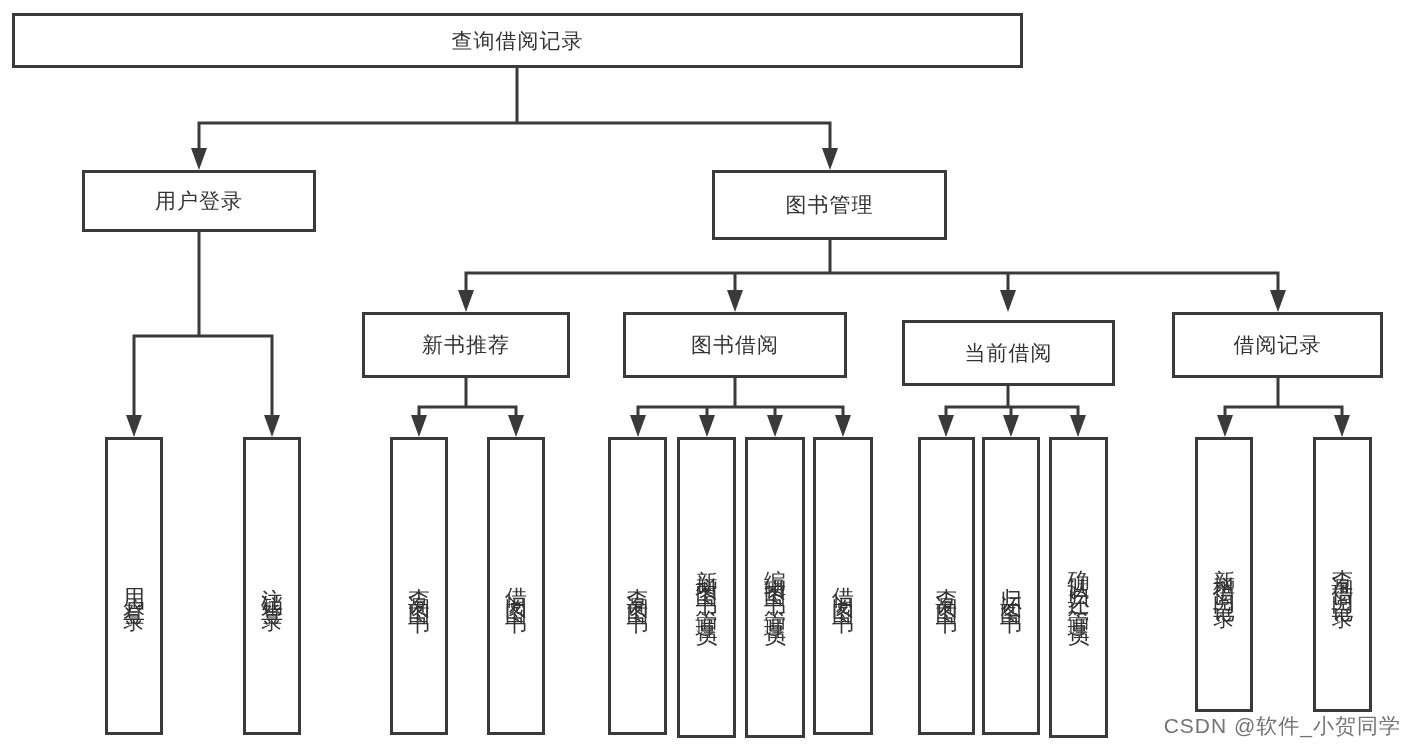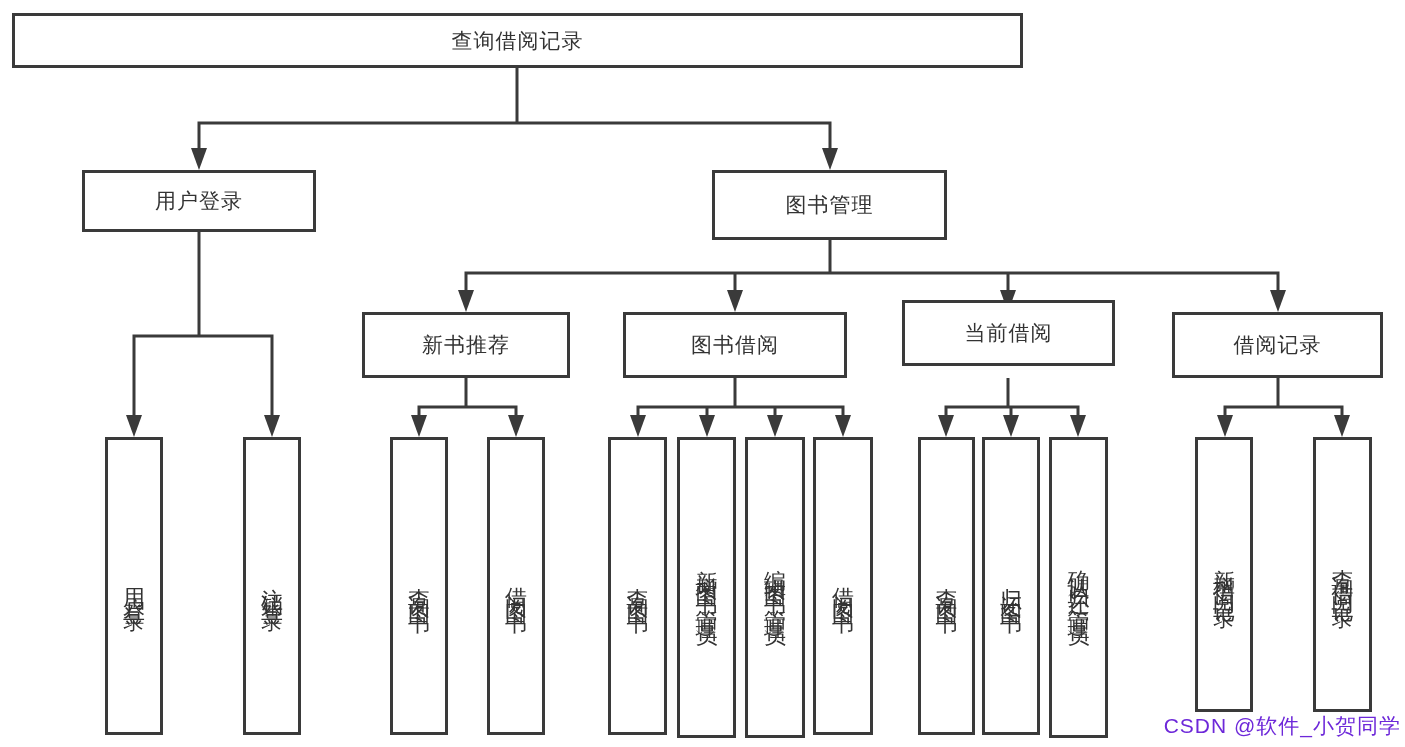--- a/index.html
+++ b/index.html
@@ -40,21 +40,21 @@
     text-orientation:mixed;
     font-size:22px;
     letter-spacing:8px;
     line-height:1;
     white-space:nowrap;
   }
   #watermark{
     position:absolute;
     top:712px;right:4px;
     font-size:21px;
-    color:#6d28d9;
+    color:#737373;
     letter-spacing:1px;
     text-shadow:1px 1px 0 #ffffff;
     z-index:2;
   }
 </style>
 </head>
 <body>
 
 <div id="stage">
 
@@ -109,21 +109,21 @@
     </g>
   </svg>
 
   <div class="box" style="left:12px;top:13px;width:1011px;height:55px;">查询借阅记录</div>
 
   <div class="box" style="left:82px;top:170px;width:234px;height:62px;">用户登录</div>
   <div class="box" style="left:712px;top:170px;width:235px;height:70px;">图书管理</div>
 
   <div class="box" style="left:362px;top:312px;width:208px;height:66px;">新书推荐</div>
   <div class="box" style="left:623px;top:312px;width:224px;height:66px;">图书借阅</div>
-  <div class="box" style="left:902px;top:300px;width:213px;height:66px;">当前借阅</div>
+  <div class="box" style="left:902px;top:320px;width:213px;height:66px;">当前借阅</div>
   <div class="box" style="left:1172px;top:312px;width:211px;height:66px;">借阅记录</div>
 
   <div class="vbox" style="left:105px;top:437px;width:58px;height:298px;">
     <span>用户登录</span>
   </div>
   <div class="vbox" style="left:243px;top:437px;width:58px;height:298px;">
     <span>注销登录</span>
   </div>
 
   <div class="vbox" style="left:390px;top:437px;width:58px;height:298px;">

